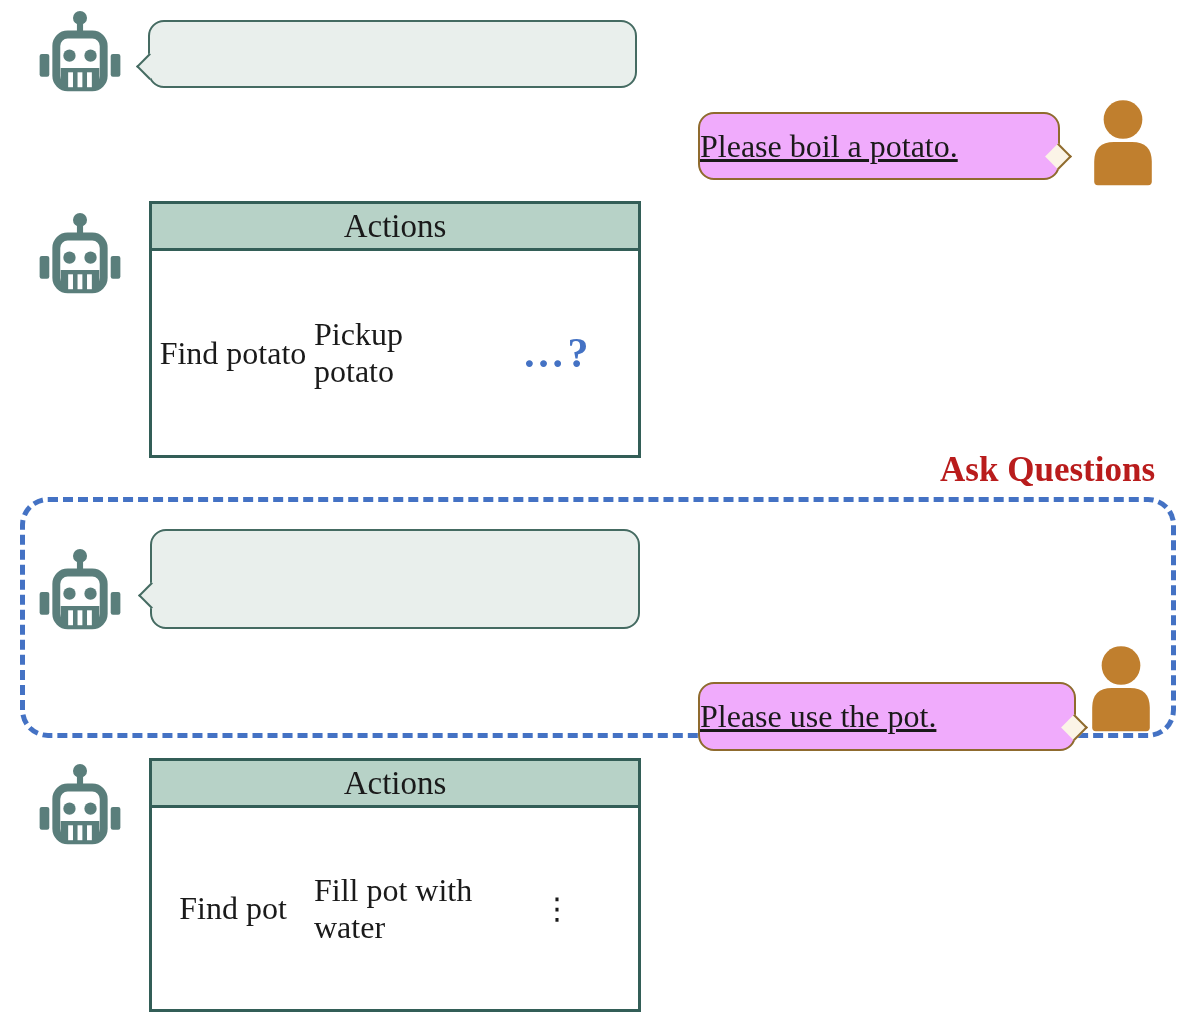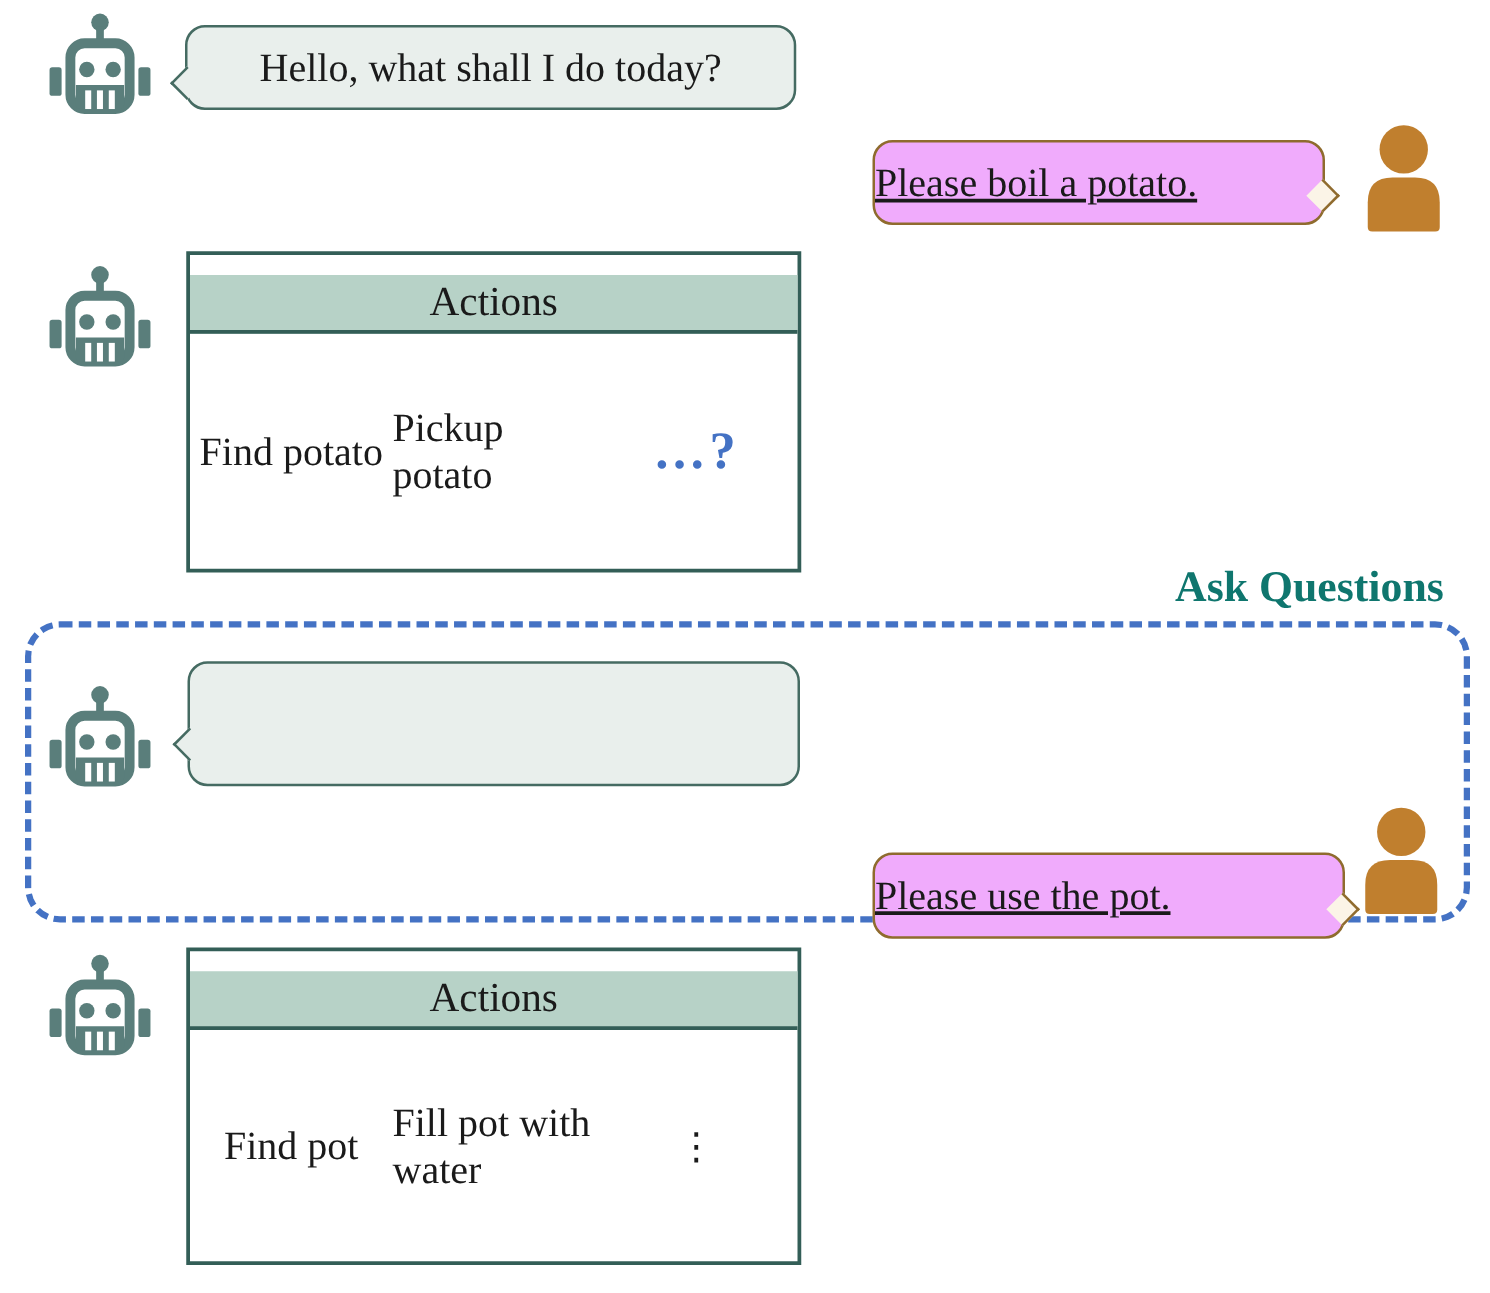--- a/index.html
+++ b/index.html
@@ -58,38 +58,37 @@
     border:3px solid #335e57;
     background:#ffffff;
     display:flex;flex-direction:column;
   }
   .actions-header{
     height:44px;
     background:#b7d2c7;
     border-bottom:3px solid #335e57;
     display:flex;align-items:center;justify-content:center;
     font-size:33px;
-    margin-top:16px;
   }
   .actions-body{flex:1;display:flex;flex-direction:row;}
   .action-row{
     flex:1;display:flex;align-items:center;justify-content:center;
     font-size:32px;
   }
   .action-row.blue-ellipsis{
     color:#4472c4;font-weight:bold;font-size:42px;letter-spacing:3px;
   }
   .action-row.v-ellipsis{font-size:30px;}
 
   
   .ask-label{
     position:absolute;
     right:37px;top:450px;
     font-size:35px;font-weight:bold;
-    color:#0f766e;
+    color:#b91c1c;
   }
   .dashed-box{
     position:absolute;
     left:20px;top:497px;
     width:1156px;height:241px;
     box-sizing:border-box;
     border:5px dashed #4472c4;
     border-radius:28px;
   }
 
@@ -111,21 +110,20 @@
       <circle cx="38" cy="52" r="7" fill="#5a7e7b"></circle>
       <circle cx="62" cy="52" r="7" fill="#5a7e7b"></circle>
       <path d="M28 66 H72 V84 Q72 88 68 88 H32 Q28 88 28 84 Z" fill="#5a7e7b"></path>
       <rect x="36.5" y="71" width="5.5" height="17" fill="#ffffff"></rect>
       <rect x="47.2" y="71" width="5.5" height="17" fill="#ffffff"></rect>
       <rect x="58" y="71" width="5.5" height="17" fill="#ffffff"></rect>
     </svg>
   </div>
 
   <div class="bubble robot" style="left:148px;top:20px;width:489px;height:68px;">
-    <span>Hello, what shall I do today?</span>
     <div class="tail left"></div>
   </div>
 
   <div class="bubble human" style="left:698px;top:112px;width:362px;height:68px;">
     <span>Please boil a potato.</span>
     <div class="tail right"></div>
   </div>
 
   <div class="icon-box" style="left:1087px;top:97px;">
     <svg width="72" height="90" viewBox="0 0 80 96">

